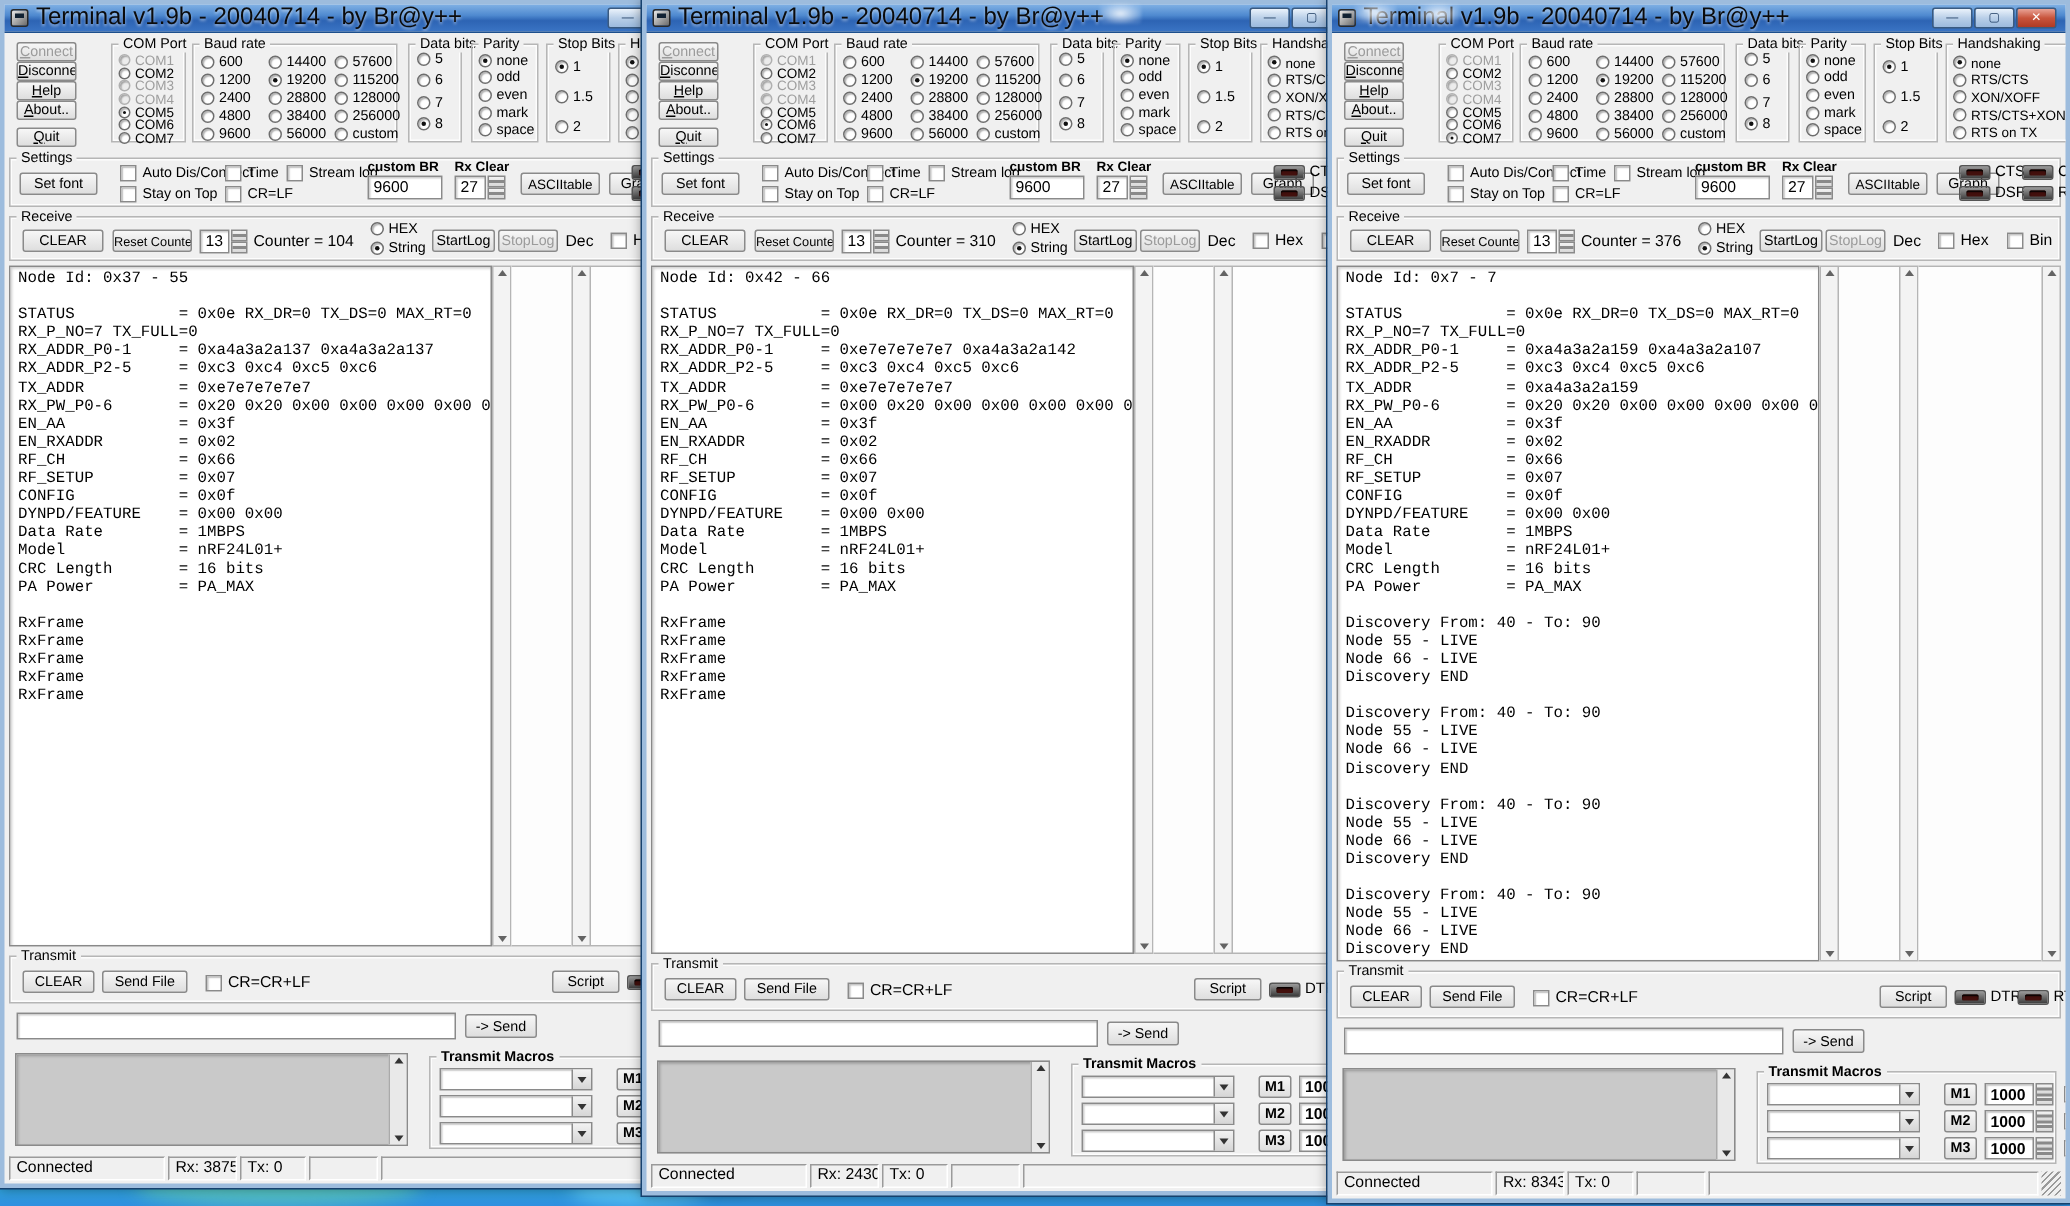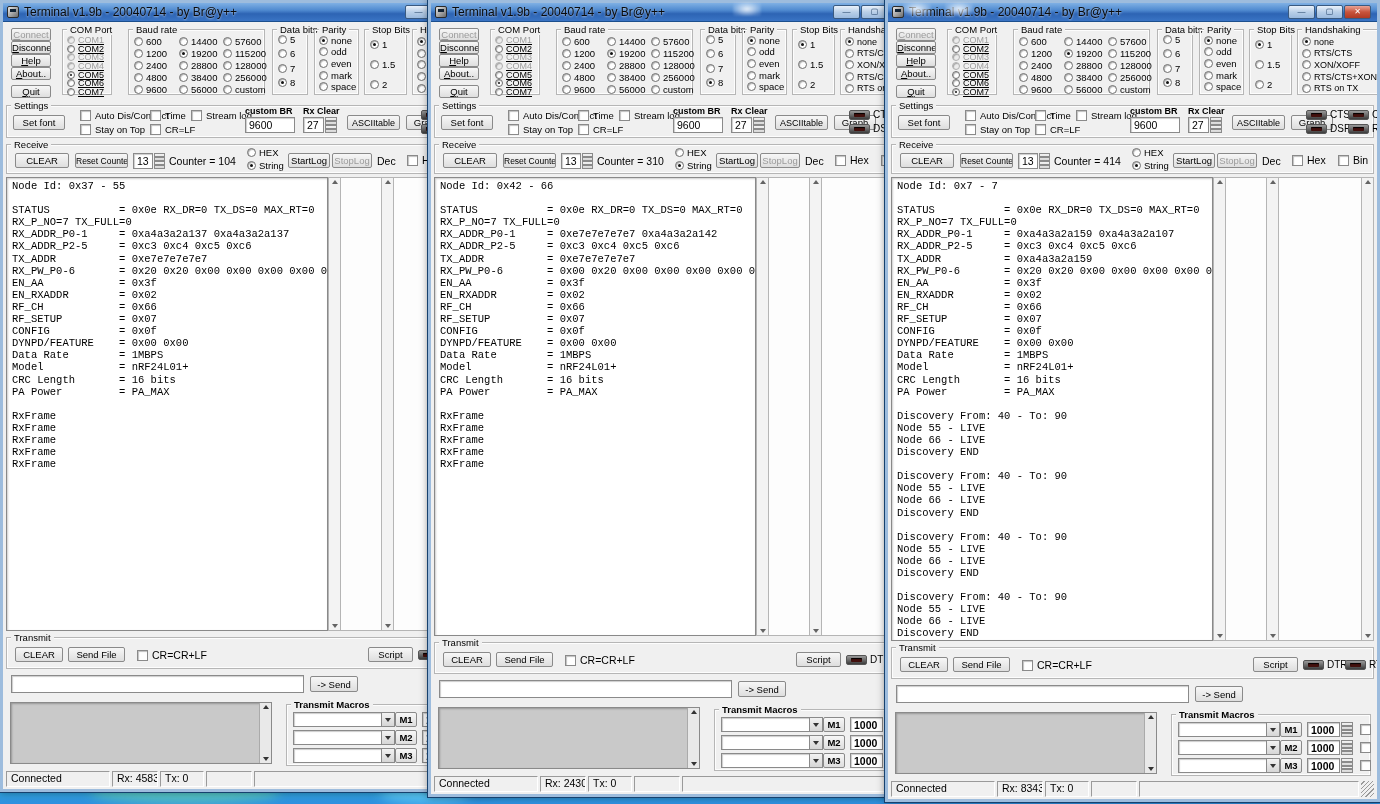--- a/index.html
+++ b/index.html
@@ -15,21 +15,21 @@
     box-shadow:0 0 8px rgba(0,0,0,.45); }
   .win1 { left:0;   width:497px; height:792px; z-index:1; }
   .win2 { left:428px; width:497px; height:797px; z-index:2; }
   .win3 { left:885px; width:495px; height:802px; z-index:3; }
   .titlebar { position:relative; height:19px; flex:0 0 19px; display:flex; align-items:center;
     background:linear-gradient(180deg,#7fb0e4 0%,#4f8ad0 40%,#2d64b4 60%,#3a74c4 100%);
     border-bottom:1px solid #1c4f8d; padding-left:4px; overflow:hidden; }
   .app-icon { width:12px; height:12px; margin-right:5px; border-radius:2px;
     background:linear-gradient(135deg,#e8e8e8,#6a6a6a); border:1px solid #2a2a2a; position:relative; }
   .app-icon::after { content:''; position:absolute; left:2px; top:2px; width:6px; height:3px; background:#123; }
-  .title-text { font-size:12px; color:#0b0b0b; white-space:nowrap; text-shadow:0 1px 2px rgba(255,255,255,.55); }
+  .title-text { font-size:16px; color:#0b0b0b; white-space:nowrap; text-shadow:0 1px 2px rgba(255,255,255,.55); }
   .win-ctrls { position:absolute; right:6px; top:2px; display:flex; gap:1px; }
   .wbtn { width:27px; height:14px; border:1px solid #3a5a80; border-radius:2px;
     background:linear-gradient(180deg,#eaf2fb,#b9cfe8 50%,#9cbade); color:#17365c;
     font-size:8px; line-height:12px; text-align:center; }
   .wbtn.close { background:linear-gradient(180deg,#e9a396,#c8543c 50%,#b03a24); color:#fff; }
   .glass-blob { position:absolute; top:2px; width:28px; height:14px; border-radius:3px;
     background:radial-gradient(ellipse at center,rgba(255,255,255,.85),rgba(200,225,255,.15) 75%);
     filter:blur(1px); z-index:5; pointer-events:none; }
 
   .win-body { flex:1; display:flex; flex-direction:column; padding:2px 3px 2px 3px; overflow:hidden; }
@@ -76,21 +76,21 @@
     background:linear-gradient(180deg,#9a9a9a,#3c3c3c); display:flex; align-items:center; justify-content:center; }
   .led::after { content:''; width:11px; height:4px; background:#43100d; border-radius:1px;
     box-shadow:inset 0 1px 1px #000; }
   .led-row span { font-size:10px; color:#000; }
 
   
   .toppanel { position:relative; height:72px; flex:0 0 72px; margin-top:3px; }
   .menu-col { position:absolute; left:5px; top:1px; width:61px; }
   .menu-col .btn { display:block; width:40px; height:13px; line-height:12px; margin-bottom:0px; }
   .menu-col .btn.quit { margin-top:5px; }
-  .g-com { left:56px; top:2px; width:50px; height:66px;text-decoration:underline; }
+  .g-com { left:68px; top:2px; width:50px; height:66px; }
   .g-com .radio { margin:0 0 0 4px; height:8.6px; }
   .g-com .radio span { font-size:9px; }
   .g-com .rb { width:8px; height:8px; }
   .g-com .rb.checked::after { left:2px; top:2px; width:2px; height:2px; }
   .g-baud { left:122px; top:2px; width:137px; height:66px; }
   .bcol { position:absolute; top:6px; }
   .bcol .radio { height:11.8px; }
   .bcol .radio span { font-size:9.5px; }
   .g-dbits { left:266px; top:2px; width:36px; height:66px; }
   .g-dbits .radio { margin:4px 0 0 5px; height:10.5px; }
@@ -152,21 +152,21 @@
     background:#c9c9c9; border:1px solid #8a8a8a; box-shadow:inset 1px 1px 2px rgba(0,0,0,.25); display:flex; }
   .tx-hist .pane { flex:1; }
   .tx-hist .mini { width:12px; background:#e9e9e9; border-left:1px solid #aaa;
     display:flex; flex-direction:column; justify-content:space-between; align-items:center; padding:2px 0; }
   .g-macros { left:280px; top:4px; right:3px; height:62px; }
   .macro-row { position:absolute; left:6px; height:15px; display:flex; align-items:center; }
   .macro-row .drop { width:102px; height:15px; background:#fff; border:1px solid #8a8a8a;
     box-shadow:inset 1px 1px 1px rgba(0,0,0,.2); display:flex; }
   .macro-row .drop .dbtn { margin-left:auto; width:13px; background:linear-gradient(180deg,#f2f2f2,#d6d6d6);
     border-left:1px solid #8a8a8a; display:flex; align-items:center; justify-content:center; }
-  .macro-row .mbtn { width:22px; height:15px; line-height:14px; margin-left:0; }
+  .macro-row .mbtn { width:22px; height:15px; line-height:14px; margin-left:16px; }
   .macro-row .mspin { position:static; width:46px; height:15px; margin-left:5px; }
   .macro-row .cb { margin-left:7px; }
 
   
   .statusbar { height:16px; flex:0 0 16px; margin-top:3px; display:flex; gap:2px; }
   .scell { border:1px solid; border-color:#9a9a9a #fff #fff #9a9a9a; background:#f0f0f0;
     font-size:10.5px; padding:0 4px; line-height:13px; white-space:nowrap; overflow:hidden; }
   .sc1{width:104px;} .sc2{width:46px;} .sc3{width:44px;} .sc4{width:46px;} .sc5{flex:1;}
   .grip { width:13px; background:repeating-linear-gradient(135deg,#f0f0f0 0 2px,#9a9a9a 2px 3px); }
 </style>
@@ -624,21 +624,21 @@
                   </div>
                 </div>
             </div>
             <div class="cb"></div>
           </div>
         </div>
       </div>
 
       <div class="statusbar">
         <div class="scell sc1">Connected</div>
-        <div class="scell sc2">Rx: 4583</div>
+        <div class="scell sc2">Rx: 3875</div>
         <div class="scell sc3">Tx: 0</div>
         <div class="scell sc4"></div>
         <div class="scell sc5"></div>
         <div class="grip"></div>
       </div>
 
     </div>
   </div>
 
   <div class="window win2">
@@ -1380,21 +1380,21 @@
           <div class="val">13</div>
           <div class="arrows">
               <div>
                 <div class="tri-up"></div>
               </div>
               <div>
                 <div class="tri-dn"></div>
               </div>
             </div>
         </div>
-        <div class="counter-text">Counter =  414</div>
+        <div class="counter-text">Counter =  376</div>
         <div class="mode-radios">
           <div class="radio">
               <div class="rb"></div>
               <span>HEX</span>
             </div>
           <div class="radio">
               <div class="rb checked"></div>
               <span>String</span>
             </div>
         </div>

